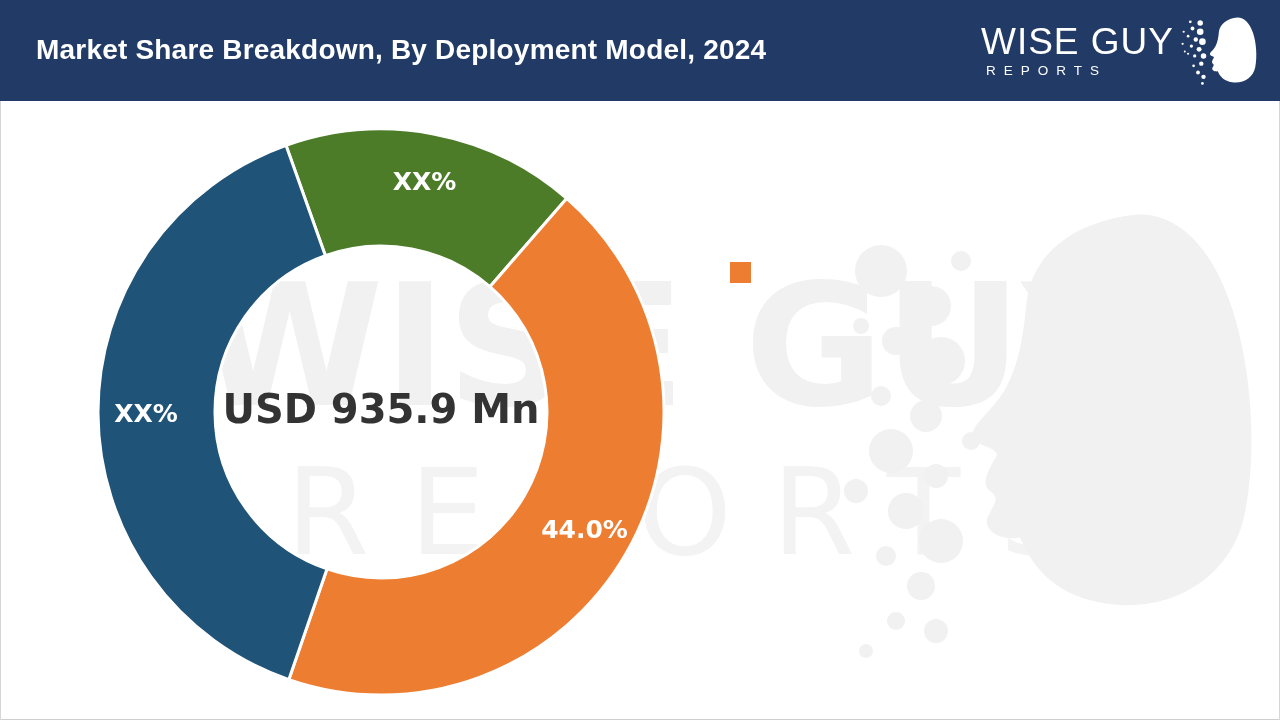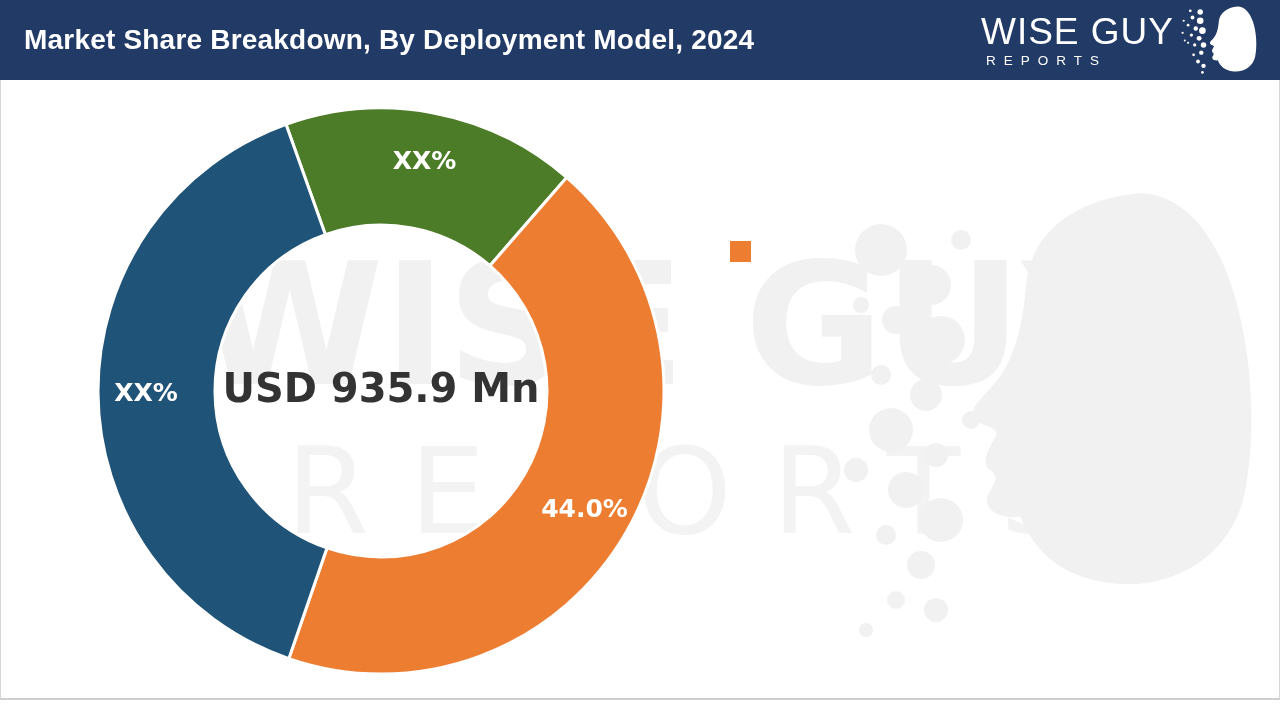--- a/index.html
+++ b/index.html
@@ -1,22 +1,22 @@
 <!DOCTYPE html>
 <html><head>
 <meta charset="utf-8">
 <style>
   html,body{margin:0;padding:0;width:1280px;height:720px;background:#ffffff;overflow:hidden;}
   *{box-sizing:border-box;}
 
   
   .header{
-    position:relative;width:1280px;height:80px;background:#20386B;
+    position:relative;width:1280px;height:101px;background:#20386B;
     background:#213A66;
-    display:flex;align-items:center;
+    display:flex;align-items:center;padding-left:12px;
   }
   .title{
     padding-left:24px;color:#ffffff;
     font:700 28px/1.1 "Liberation Sans", sans-serif;
     letter-spacing:.2px;
   }
   .logo{
     position:absolute;right:16px;top:0;height:100%;
     display:flex;align-items:center;
   }

